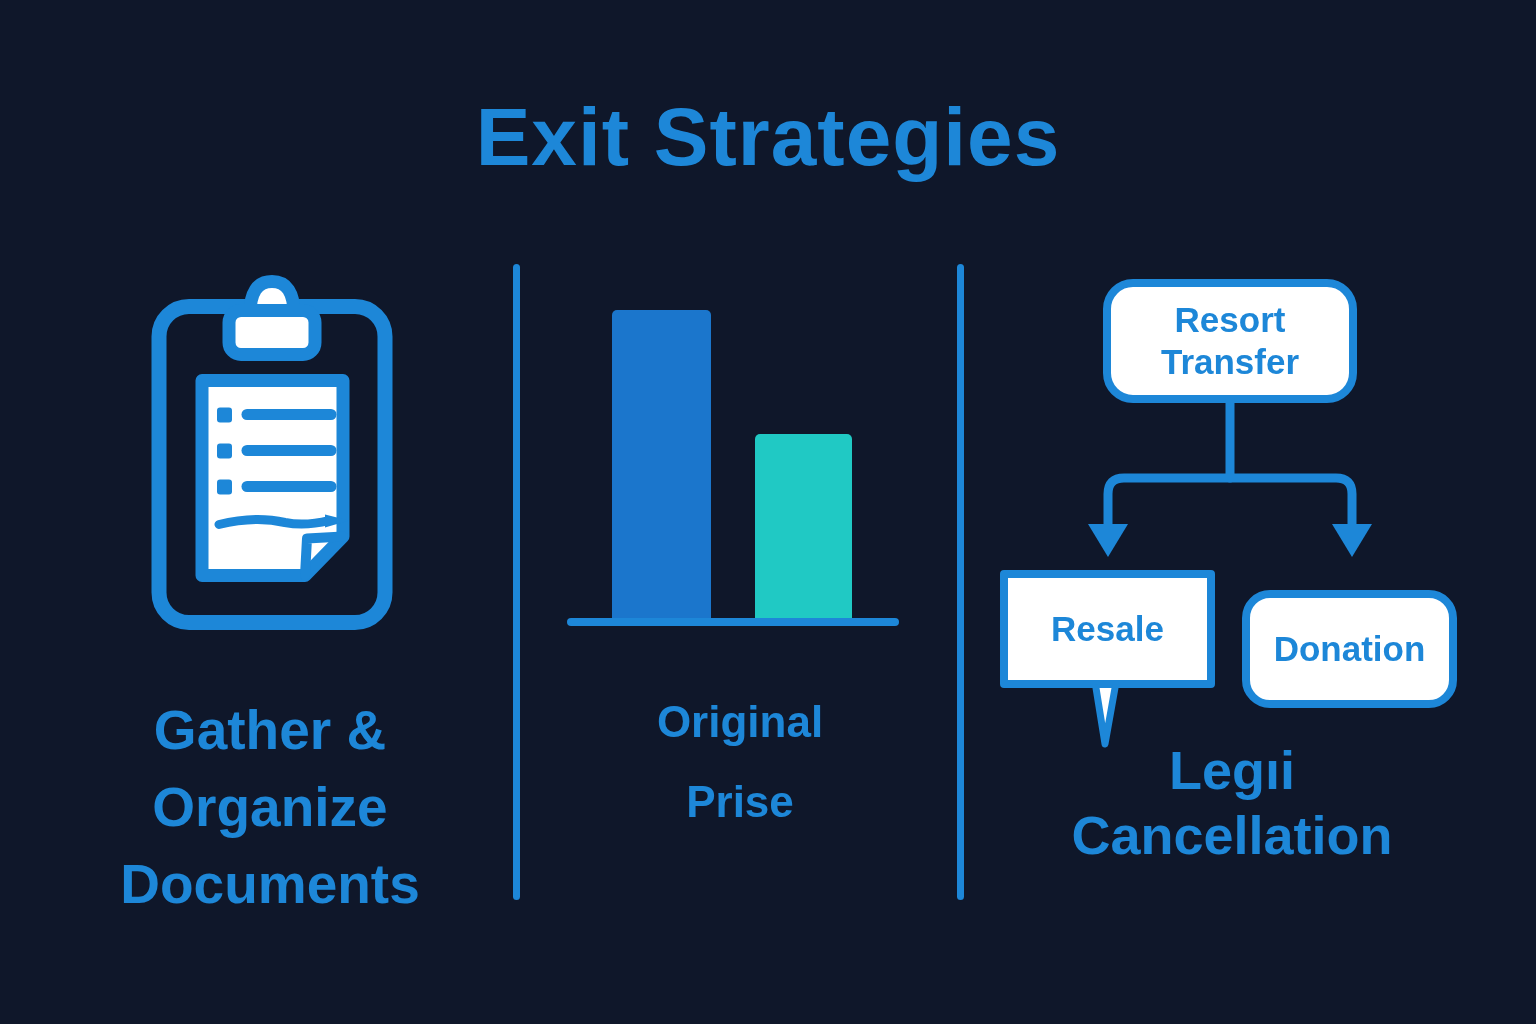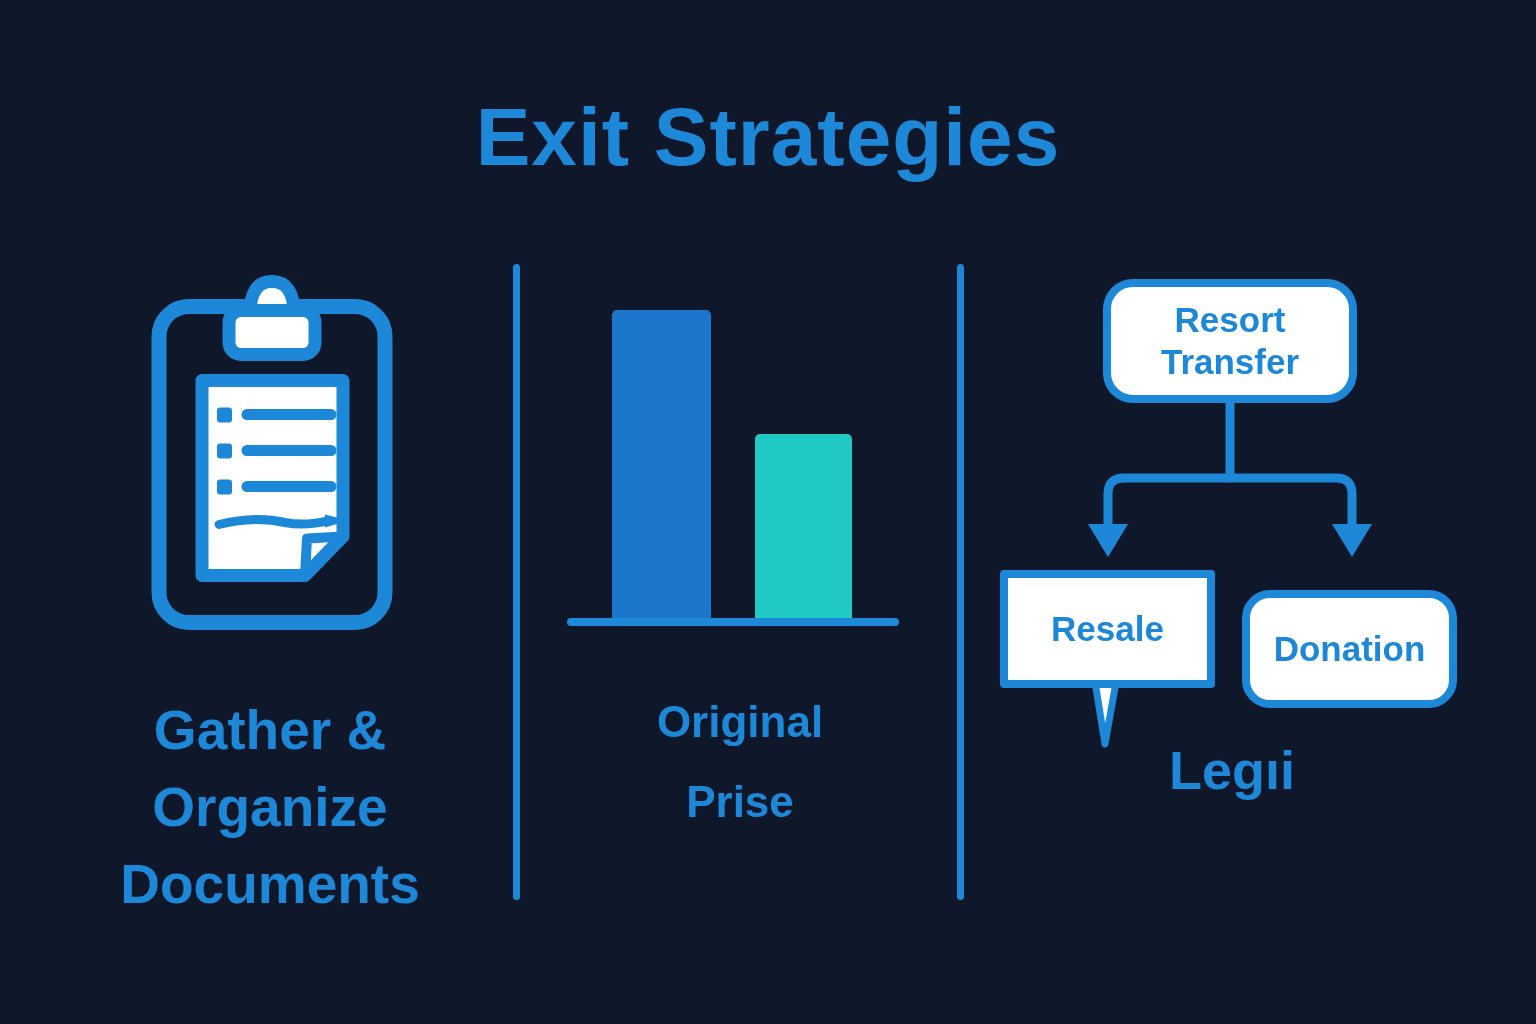--- a/index.html
+++ b/index.html
@@ -98,15 +98,16 @@
   <svg id="flow-connectors" viewBox="0 0 470 360" fill="none" stroke="#1d87d8" stroke-linecap="round" stroke-linejoin="round">
     <path d="M230,2 L230,80" stroke-width="9"></path>
     <path d="M108,130 L108,96 Q108,80 124,80 L336,80 Q352,80 352,96 L352,130" stroke-width="9"></path>
     <path d="M88,126 L128,126 L108,159 Z" fill="#1d87d8" stroke="none"></path>
     <path d="M332,126 L372,126 L352,159 Z" fill="#1d87d8" stroke="none"></path>
     <path d="M96,290 L105,346 L115,290" fill="#ffffff" stroke-width="7"></path>
   </svg>
 
   <div class="caption" id="caption-flow">
     <div>Legıi</div>
+    <div>Cancellation</div>
   </div>
 
 </div>
 
 </body></html>

